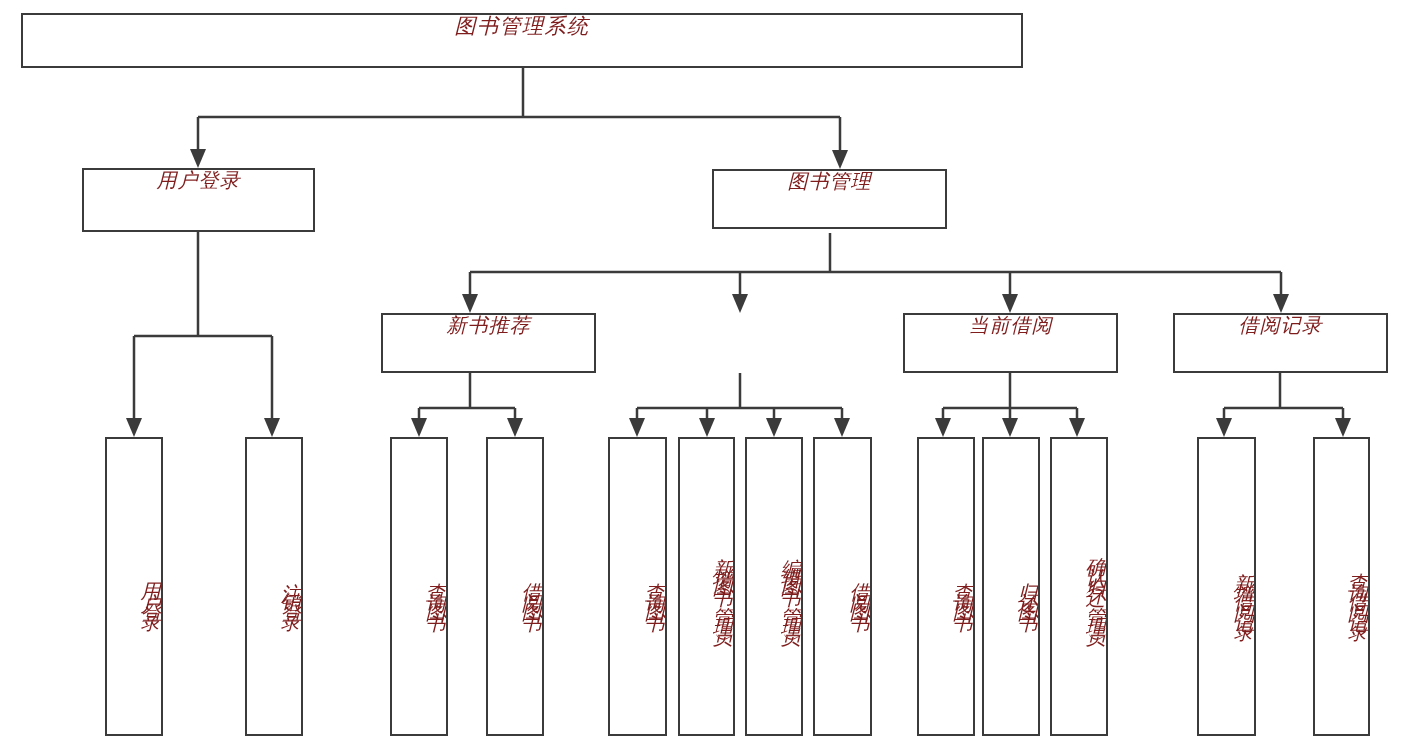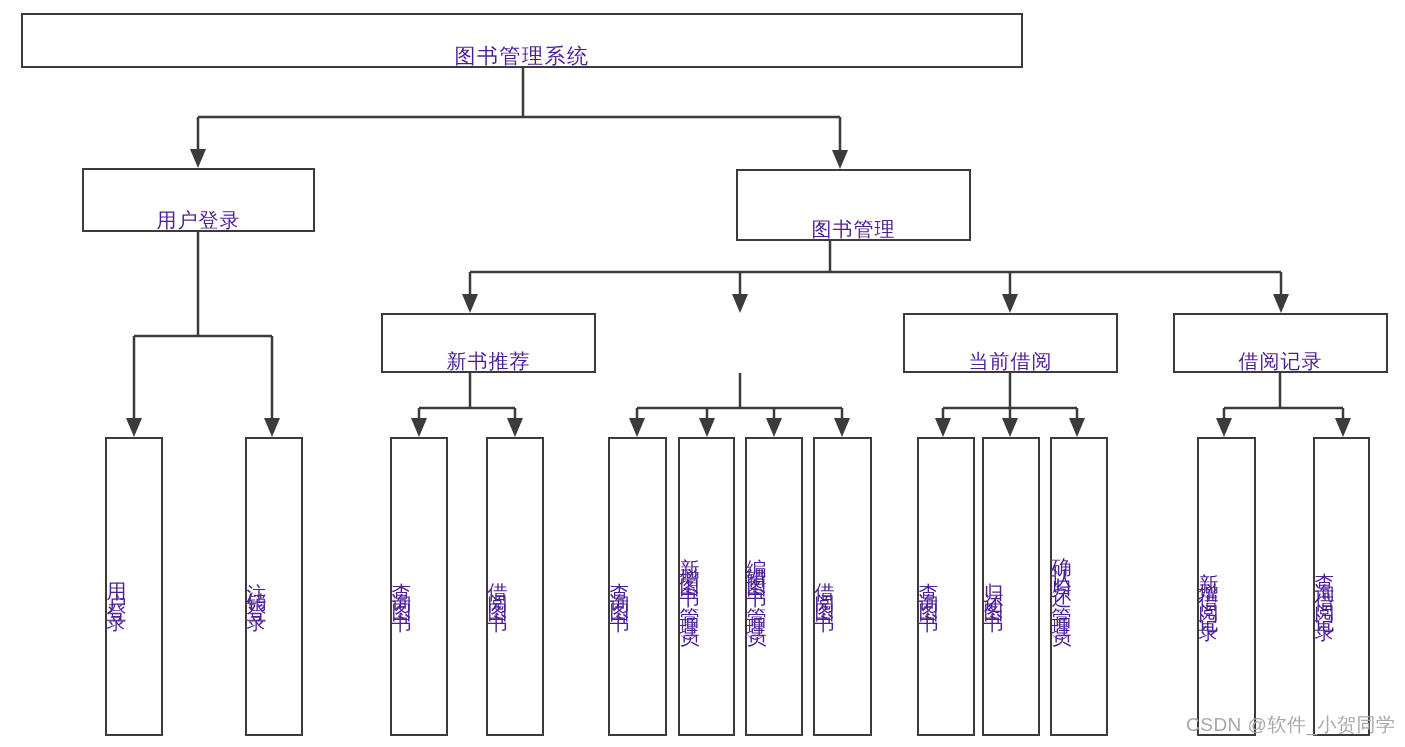--- a/index.html
+++ b/index.html
@@ -18,25 +18,26 @@
   .connector-layer {
     position: absolute;
     left: 0; top: 0;
     width: 1405px; height: 747px;
   }
   .box {
     position: absolute;
     box-sizing: border-box;
     border: 2.5px solid #3b3b3b;
     background: #ffffff;
-    color: #4c1d95;
+    color: #7f1d1d;
     display: flex;
-    align-items: flex-end;
+    align-items: flex-start;
     justify-content: center;
     text-align: center;
+    font-style: italic;
   }
   .hbox {
     font-size: 20px;
     letter-spacing: 1px;
     line-height: 1;
   }
   .rootbox {
     font-size: 21px;
     letter-spacing: 1.5px;
   }
@@ -104,21 +105,21 @@
     </g>
   </svg>
 
   <div class="box hbox rootbox" style="left:21px; top:13px; width:1002px; height:55px;">
     <span>图书管理系统</span>
   </div>
 
   <div class="box hbox" style="left:82px; top:168px; width:233px; height:64px;">
     <span>用户登录</span>
   </div>
-  <div class="box hbox" style="left:712px; top:169px; width:235px; height:72px;margin-left:24px;">
+  <div class="box hbox" style="left:712px; top:169px; width:235px; height:60px;">
     <span>图书管理</span>
   </div>
 
   <div class="box hbox" style="left:381px; top:313px; width:215px; height:60px;">
     <span>新书推荐</span>
   </div>
   <div class="box hbox" style="left:903px; top:313px; width:215px; height:60px;">
     <span>当前借阅</span>
   </div>
   <div class="box hbox" style="left:1173px; top:313px; width:215px; height:60px;">
@@ -162,15 +163,14 @@
     <span>确认归还（管理员）</span>
   </div>
 
   <div class="box vbox" style="left:1197px; top:437px; width:59px; height:299px;">
     <span>新增借阅记录</span>
   </div>
   <div class="box vbox" style="left:1313px; top:437px; width:57px; height:299px;">
     <span>查询借阅记录</span>
   </div>
 
-  <div class="watermark">CSDN @软件_小贺同学</div>
 
 </div>
 
 </body></html>

